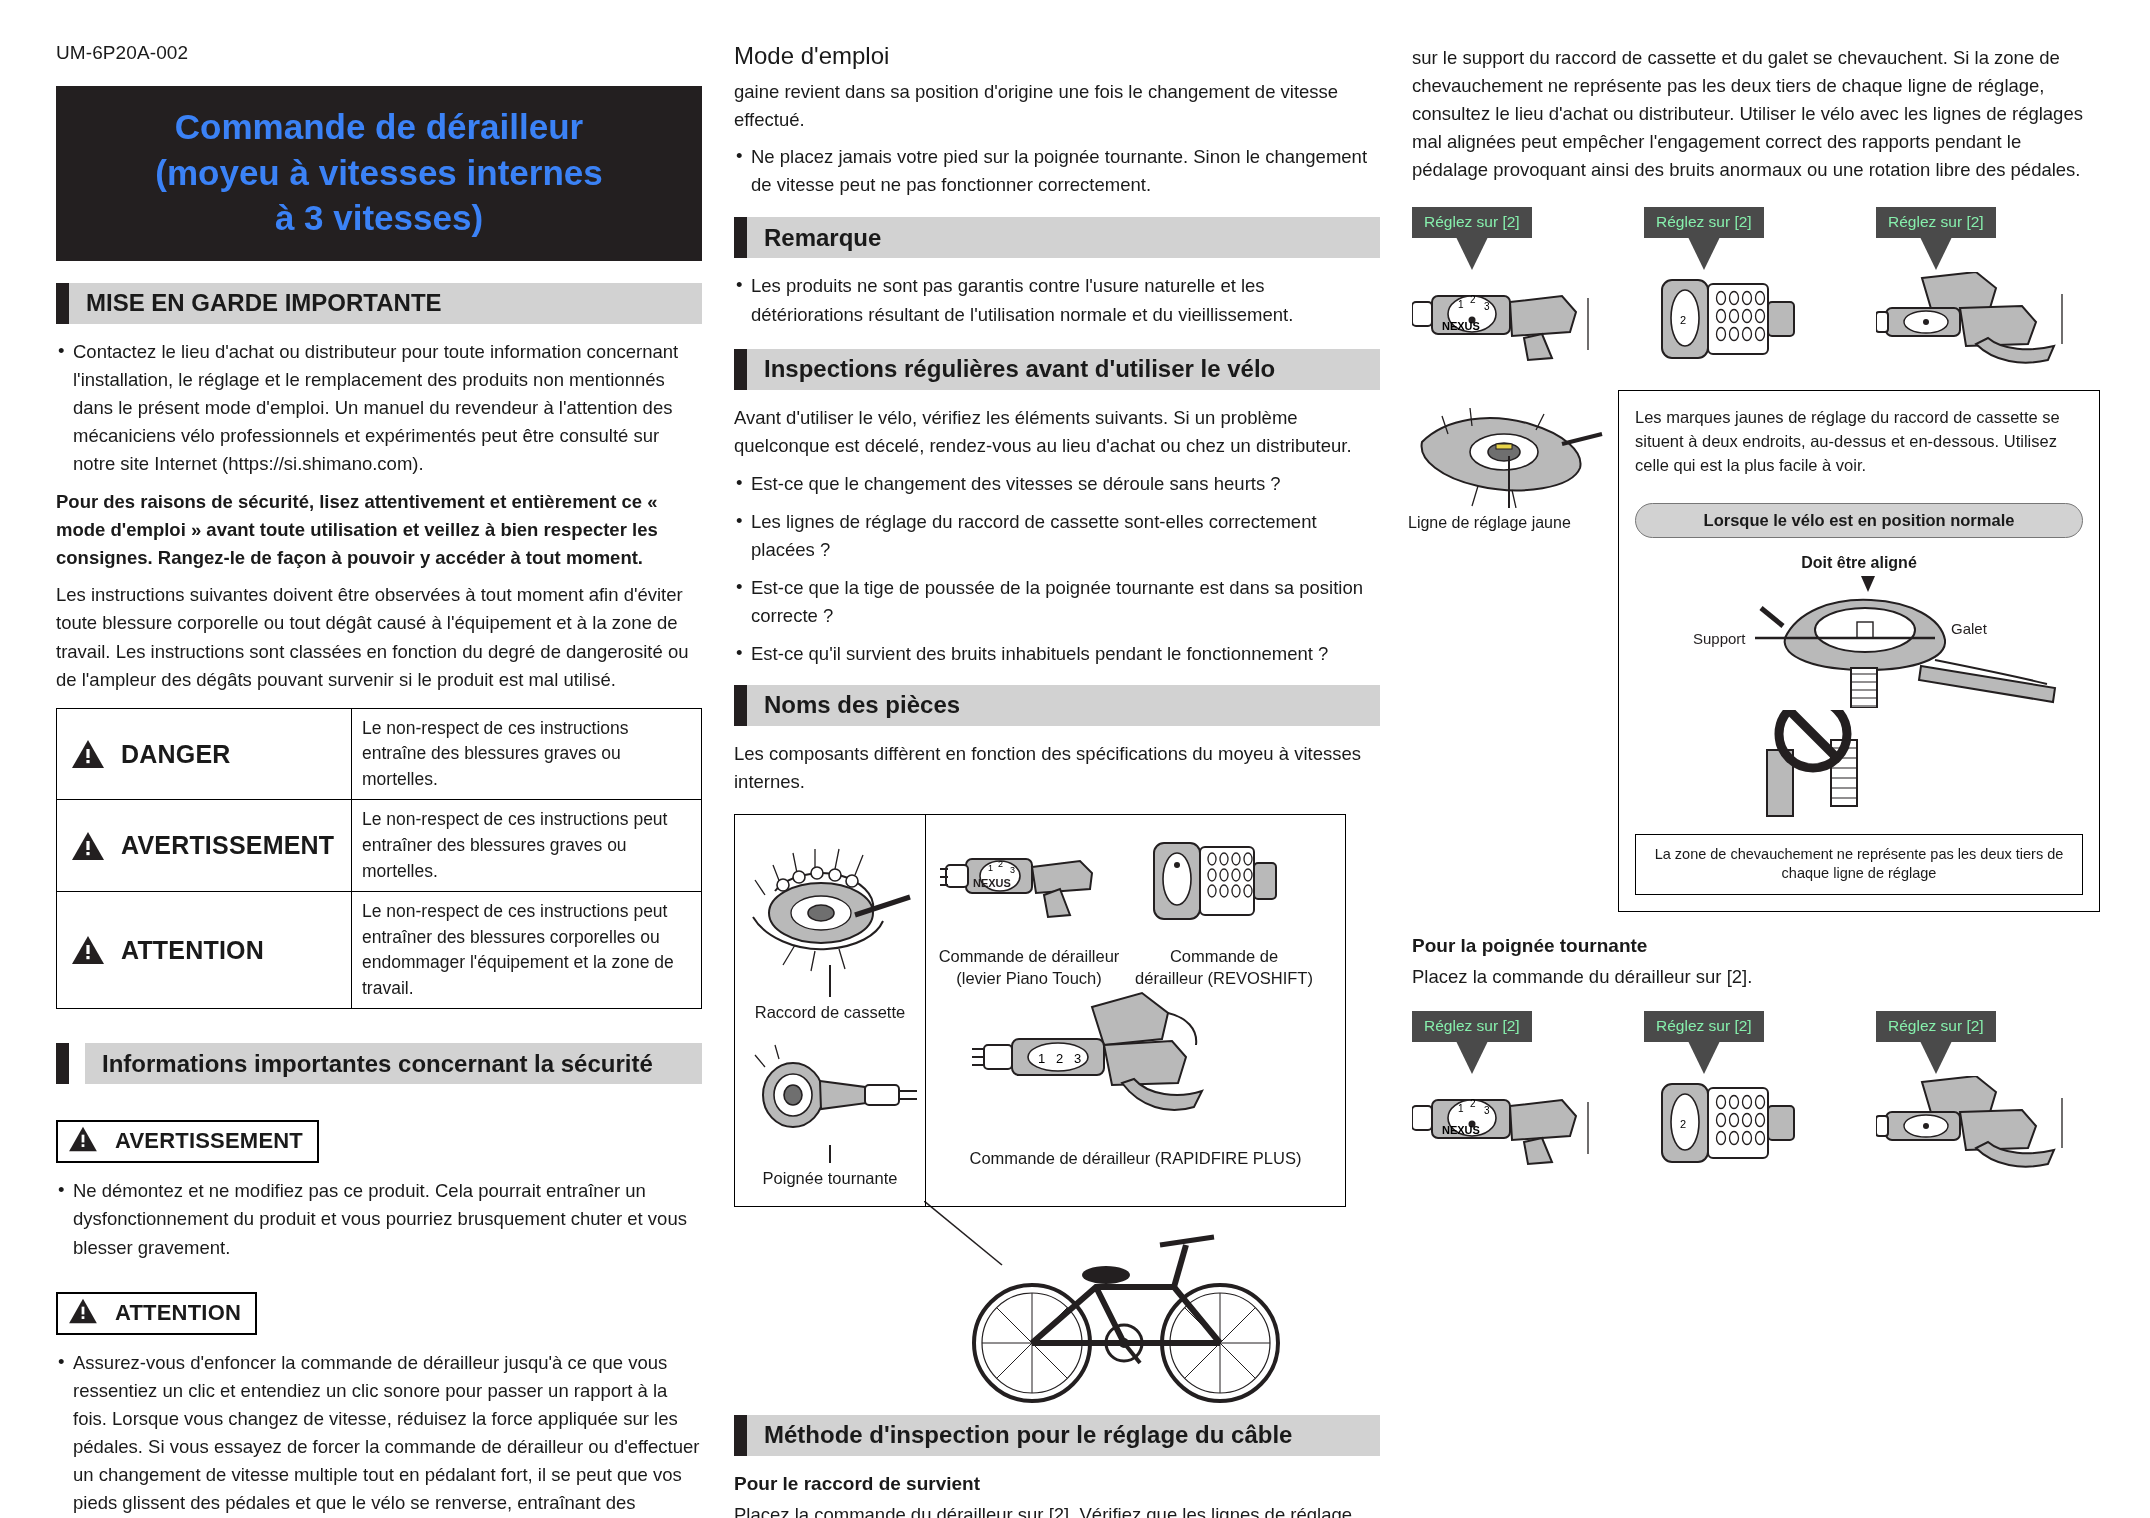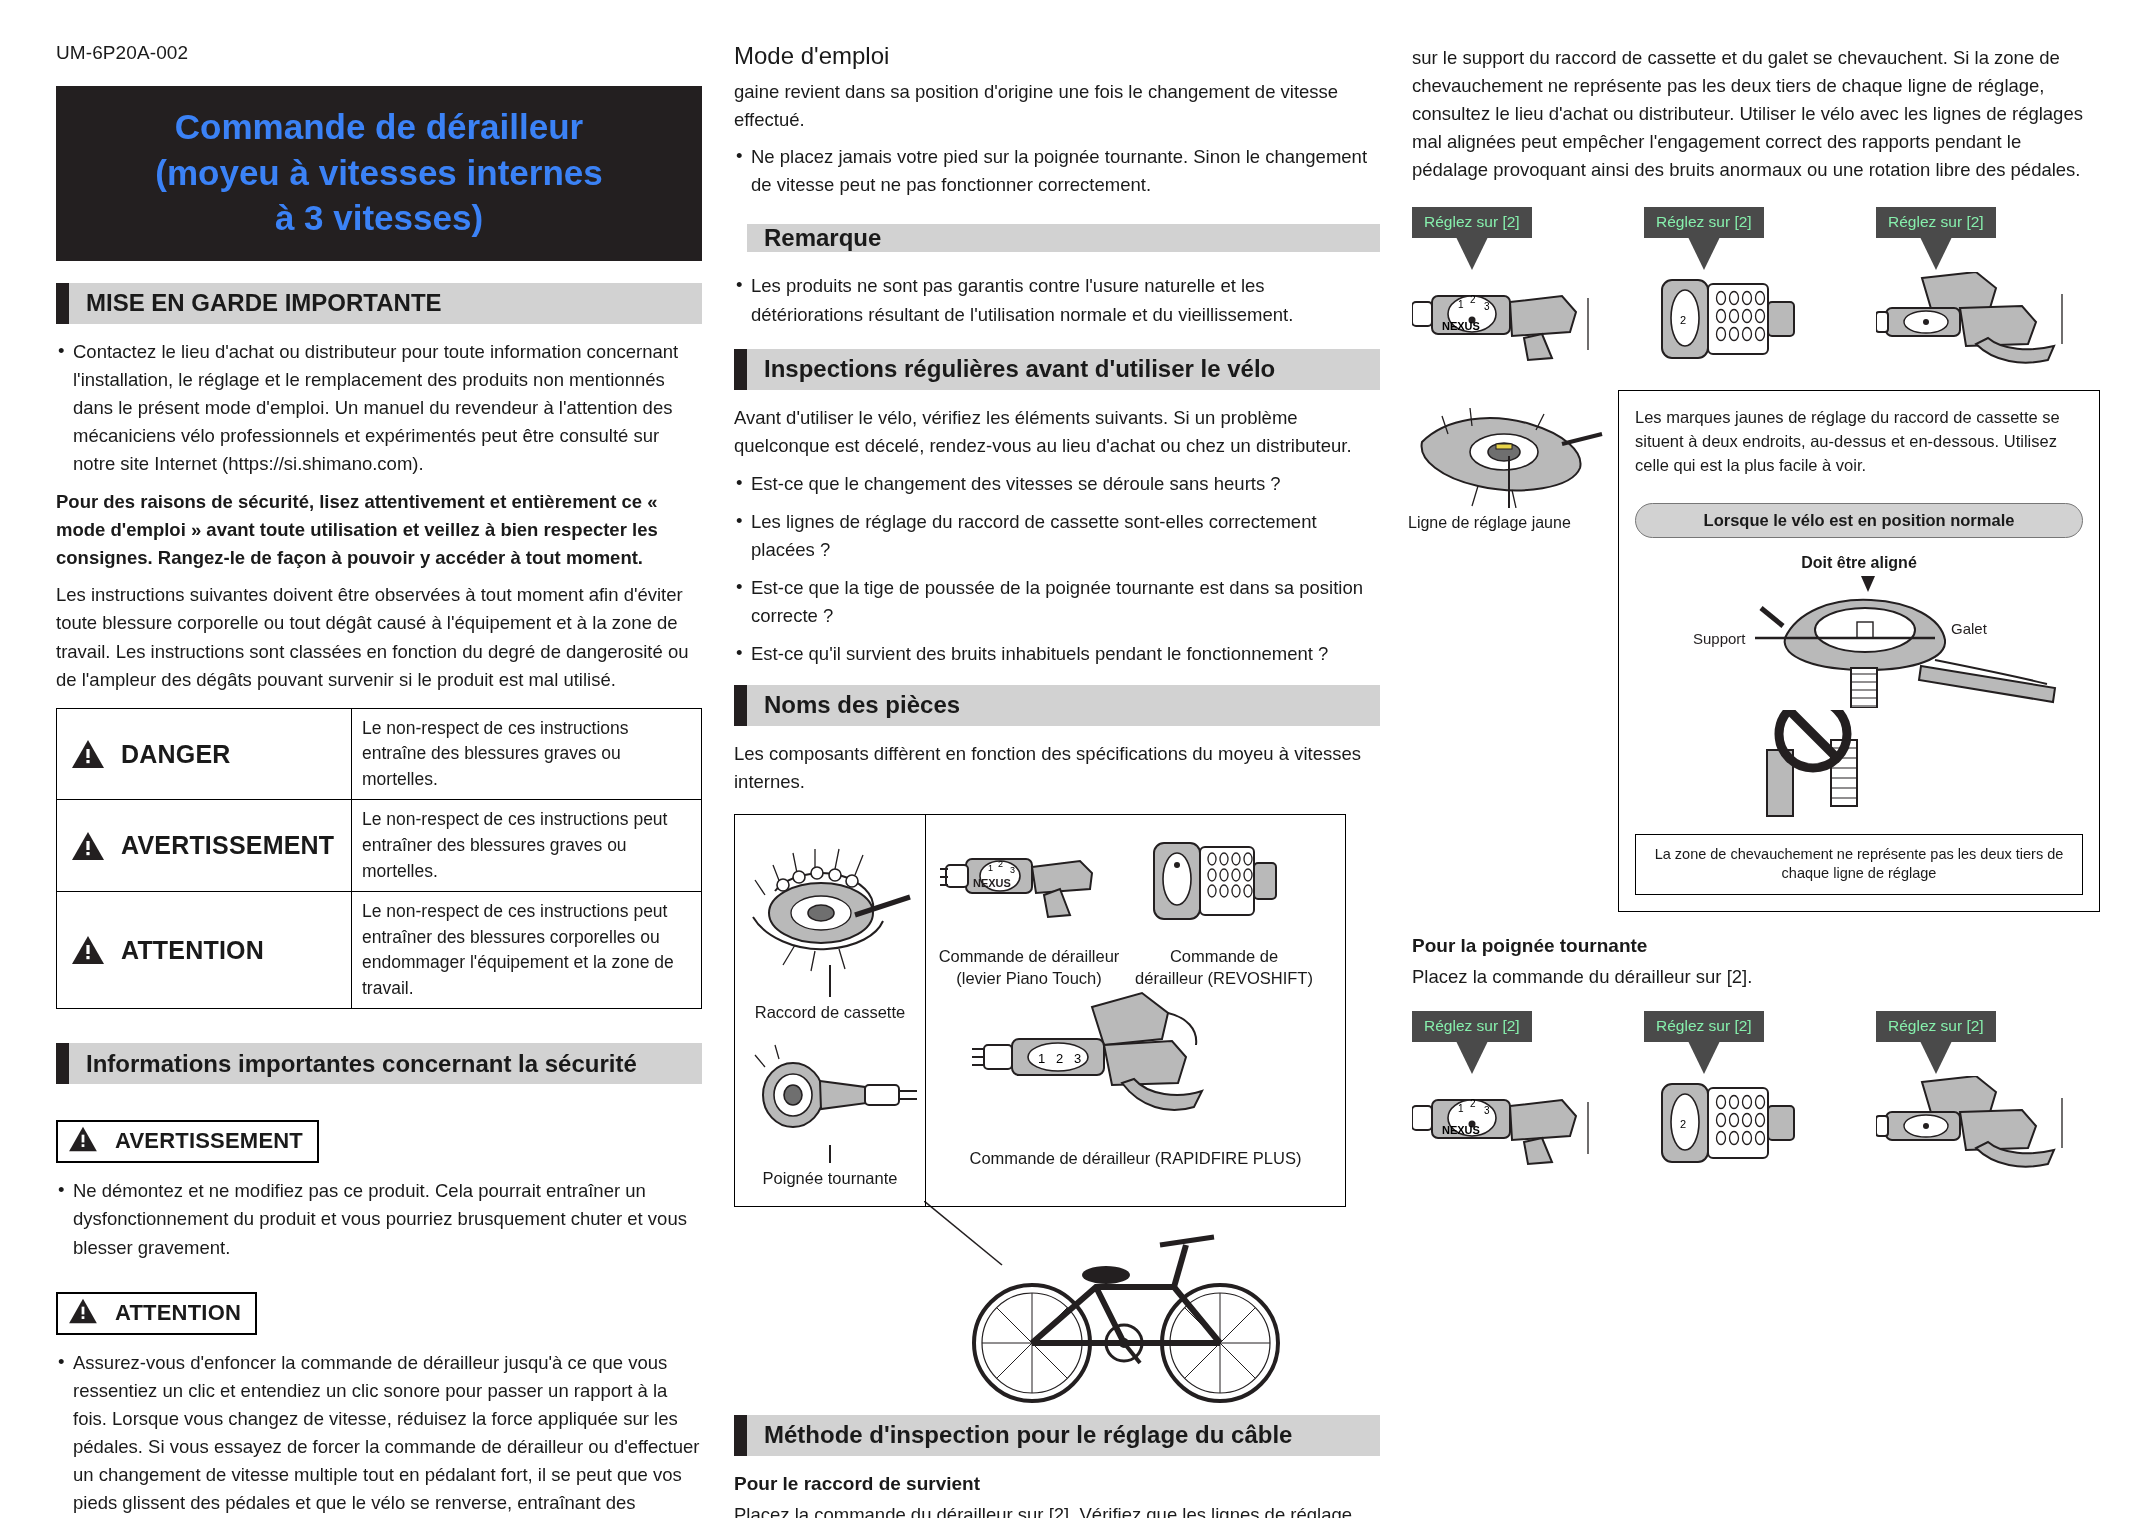--- a/index.html
+++ b/index.html
@@ -167,21 +167,21 @@
                     </svg>
             </span>
             <span class="wname">ATTENTION</span>
           </div>
         </td>
         <td class="wtext">Le non-respect de ces instructions peut entraîner des blessures corporelles ou endommager l'équipement et la zone de travail.</td>
       </tr>
     </tbody>
         </table>
 
-    <div class="secbar" style="margin-top:34px;">
+    <div class="secbar" style="margin-top:34px;gap:16px;">
       <div class="tab"></div>
       <div class="body">
         <span>Informations importantes concernant la sécurité</span>
       </div>
     </div>
 
     <div class="boxwarn" style="margin-top:22px;">
       <span class="tri">
         <svg width="30" height="26" viewBox="0 0 34 30">
               <polygon points="17,1 33,29 1,29" fill="#231f20"></polygon>
@@ -217,21 +217,21 @@
     <div class="topbar">
       <div class="modeemploi">Mode d'emploi</div>
     </div>
 
     <p class="para" style="margin-top:2px;">gaine revient dans sa position d'origine une fois le changement de vitesse effectué.</p>
 
     <ul class="bullets" style="margin-top:8px;">
       <li>Ne placez jamais votre pied sur la poignée tournante. Sinon le changement de vitesse peut ne pas fonctionner correctement.</li>
     </ul>
 
-    <div class="secbar" style="margin-top:18px;align-items:center;">
+    <div class="secbar" style="margin-top:18px;">
       <div class="tab"></div>
       <div class="body">
         <span>Remarque</span>
       </div>
     </div>
 
     <ul class="bullets">
       <li>Les produits ne sont pas garantis contre l'usure naturelle et les détériorations résultant de l'utilisation normale et du vieillissement.</li>
     </ul>
 

